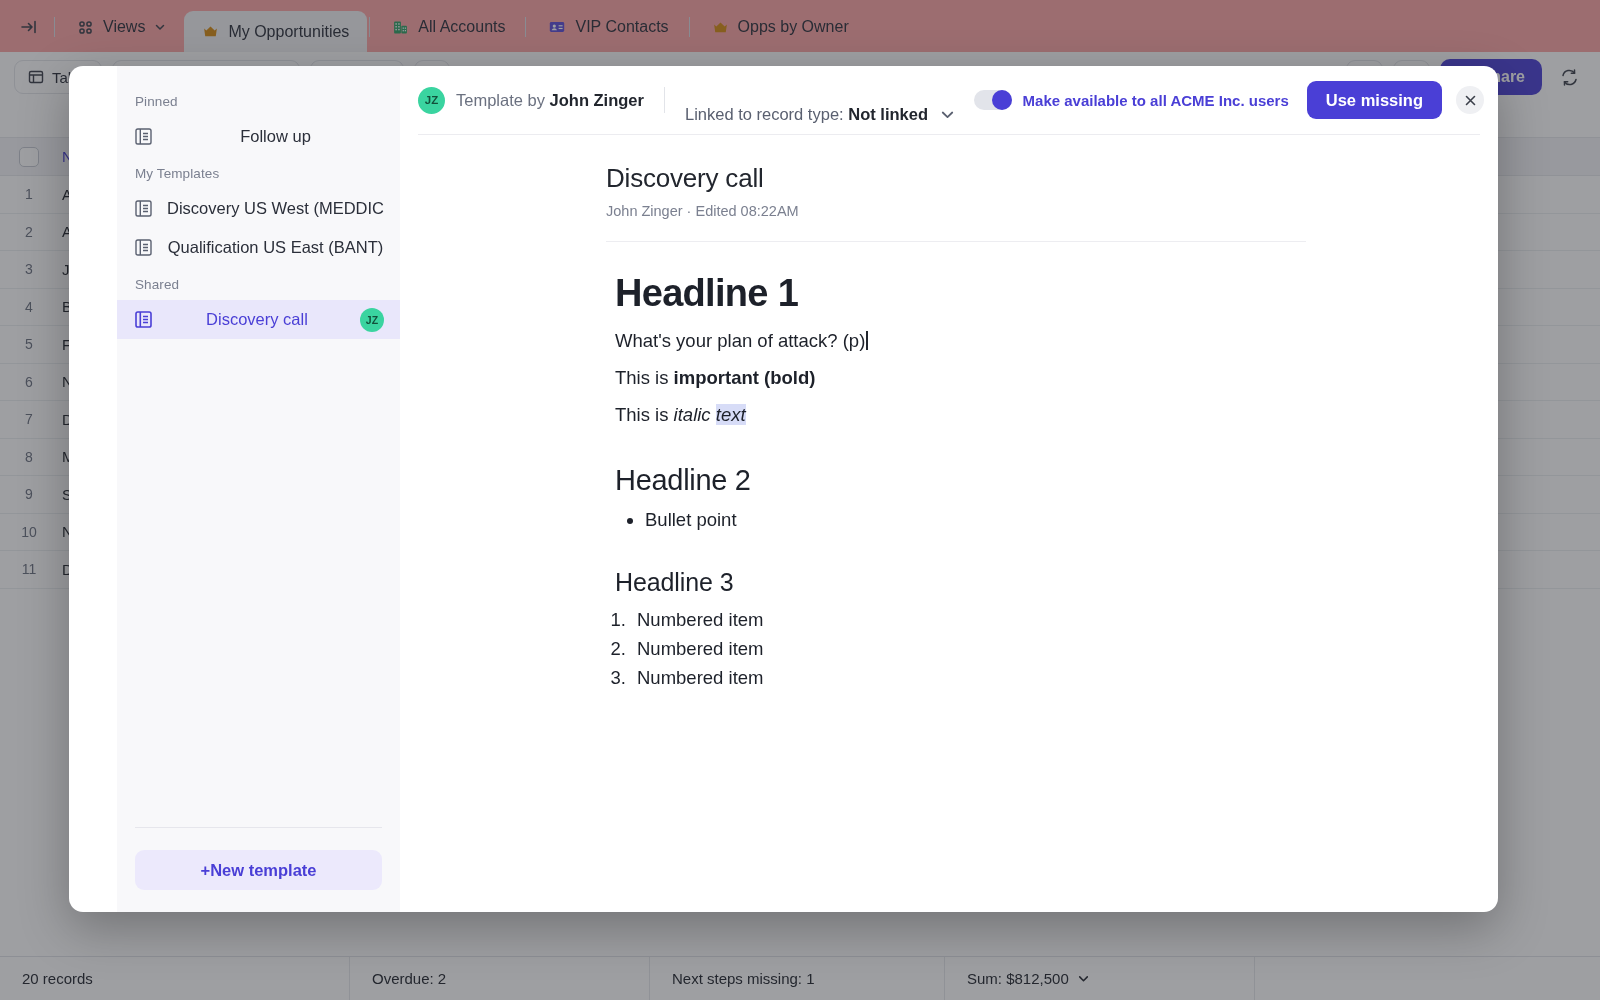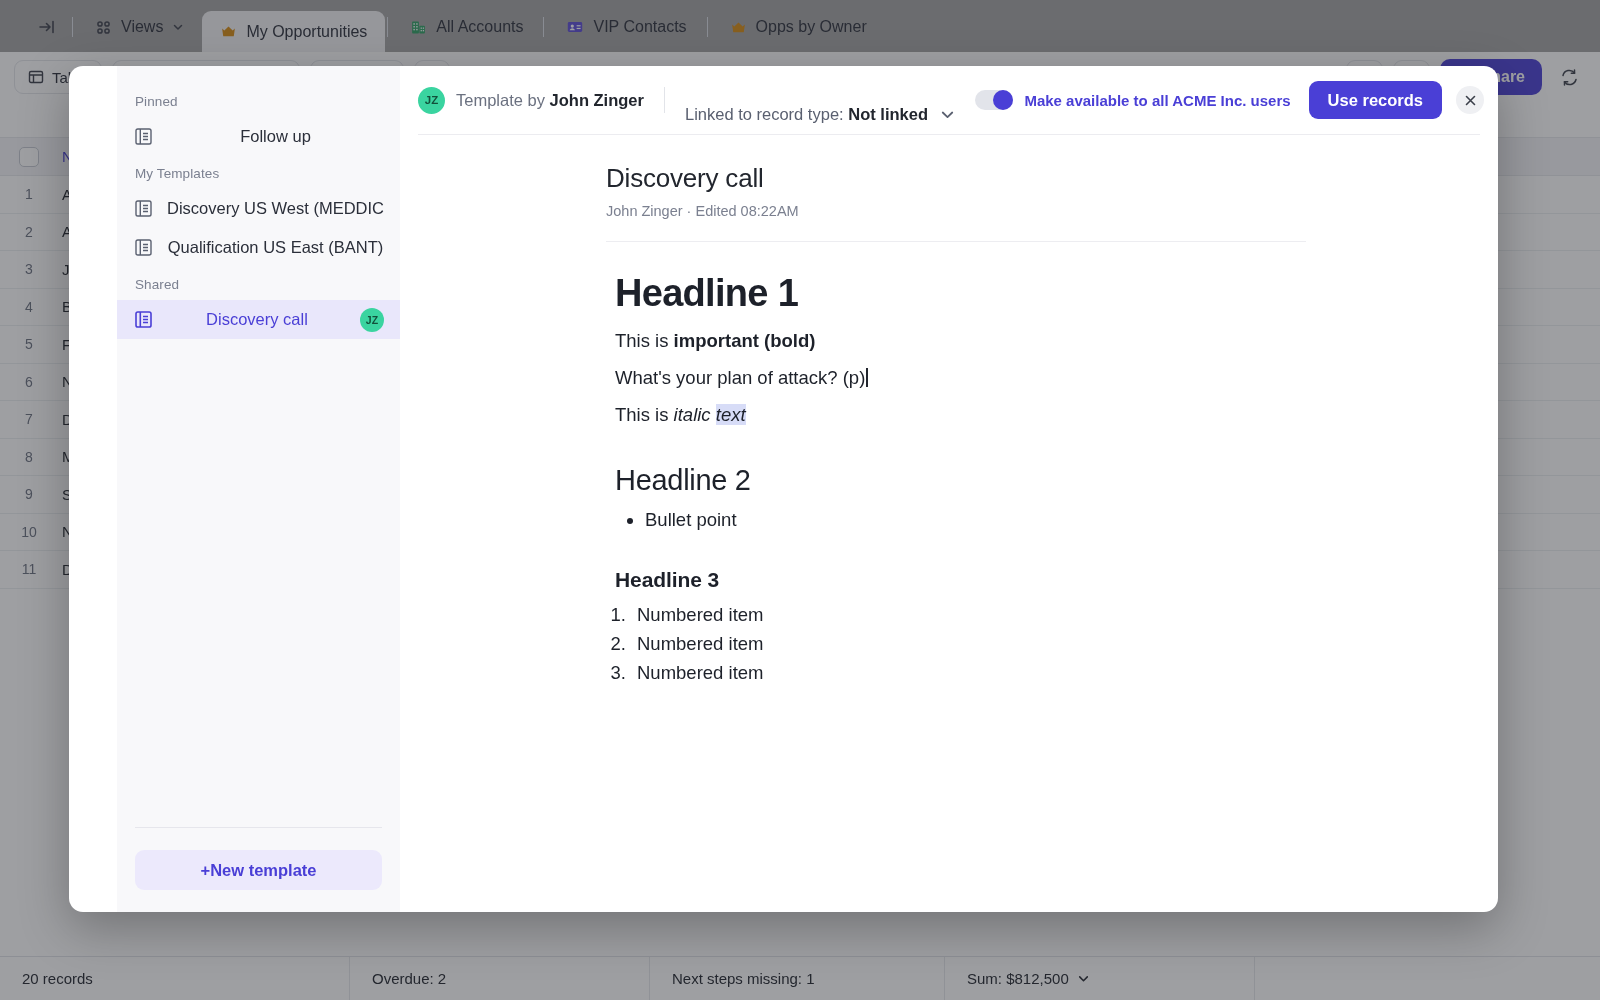--- a/index.html
+++ b/index.html
@@ -9,21 +9,21 @@
     background: #ffffff;
     overflow: hidden;
   }
   #root { position: relative; width: 1600px; height: 1000px; }
 
   
   .app { position: absolute; inset: 0; background: #ffffff; display: flex; flex-direction: column; }
 
   .tabbar {
     height: 52px; display: flex; align-items: flex-end;
-    background: #a3a3a3; padding-left: 24px; flex: none;
+    background: #fca5a5; padding-left: 6px; flex: none;
   }
   .collapse-btn {
     width: 46px; height: 40px; display: flex; align-items: center; justify-content: center;
     color: #3b3f4a; margin-bottom: 5px;
   }
   .tab-div { width: 1px; height: 20px; background: #d9dce3; margin: 0 4px 15px 2px; }
   .tab {
     display: flex; align-items: center; gap: 9px;
     padding: 0 18px; height: 41px; margin-bottom: 0;
     font-size: 16px; color: #2b2f3a; white-space: nowrap;
@@ -178,21 +178,21 @@
   .doc-meta { font-size: 14.5px; color: #7b8090; margin-top: 9px; }
   .doc-rule { height: 1px; background: #ededf1; margin: 22px 0 0 0; width: 700px; }
   .body { padding-left: 9px; padding-top: 18px; color: #1d212a; }
   .h1 { font-size: 38px; font-weight: 700; letter-spacing: -.7px; margin-top: 12px; }
   .p { font-size: 18.5px; margin-top: 14px; line-height: 1.25; }
   .p b { font-weight: 700; }
   .p i { font-style: italic; }
   .sel-hl { background: #d7dcf7; }
   .caret { display:inline-block; width:1.5px; height:19px; background:#22262e; vertical-align:-3px; margin-left:1px; }
   .h2 { font-size: 29px; font-weight: 400; margin-top: 38px; letter-spacing: -.3px; }
-  .h3 { font-size: 21px; font-weight: 700; margin-top: 37px; letter-spacing: -.1px; }
+  .h3 { font-size: 25px; font-weight: 400; margin-top: 37px; letter-spacing: -.1px; }
   ul.bl { margin: 12px 0 0 30px; }
   ul.bl li { font-size: 18.5px; margin-top: 3px; }
   ol.nl { margin: 12px 0 0 16px; }
   ol.nl li { font-size: 18.5px; margin-top: 7px; padding-left: 6px; }
 </style>
 </head>
 <body>
 
 <div id="root">
 
@@ -486,41 +486,41 @@
               <path d="M2.2 4.4L6 8.1l3.8-3.7"></path>
             </svg>
         </span>
         <span class="spacer"></span>
         <span class="toggle-wrap">
           <span class="toggle">
               <span class="knob"></span>
             </span>
           <span class="toggle-lbl">Make available to all ACME Inc. users</span>
         </span>
-        <button class="use-tpl">Use records</button>
+        <button class="use-tpl">Use missing</button>
         <span class="close-btn">
           <svg width="13" height="13" viewBox="0 0 13 13" fill="none" stroke="#3b3f4a" stroke-width="1.6" stroke-linecap="round">
               <path d="M2.5 2.5l8 8M10.5 2.5l-8 8"></path>
             </svg>
         </span>
       </div>
       <div class="mhead-rule"></div>
 
       <div class="doc">
         <div class="doc-inner">
           <div class="doc-title">Discovery call</div>
           <div class="doc-meta">John Zinger · Edited 08:22AM</div>
           <div class="doc-rule"></div>
 
           <div class="body">
             <div class="h1">Headline 1</div>
 
+            <div class="p"><span>What's your plan of attack? (p)</span><span class="caret"></span></div>
+
             <div class="p"><span>This is </span><b>important (bold)</b></div>
-
-            <div class="p"><span>What's your plan of attack? (p)</span><span class="caret"></span></div>
 
             <div class="p"><span>This is </span><i>italic </i><i class="sel-hl">text</i></div>
 
             <div class="h2">Headline 2</div>
             <ul class="bl">
               <li>Bullet point</li>
             </ul>
 
             <div class="h3">Headline 3</div>
             <ol class="nl">

